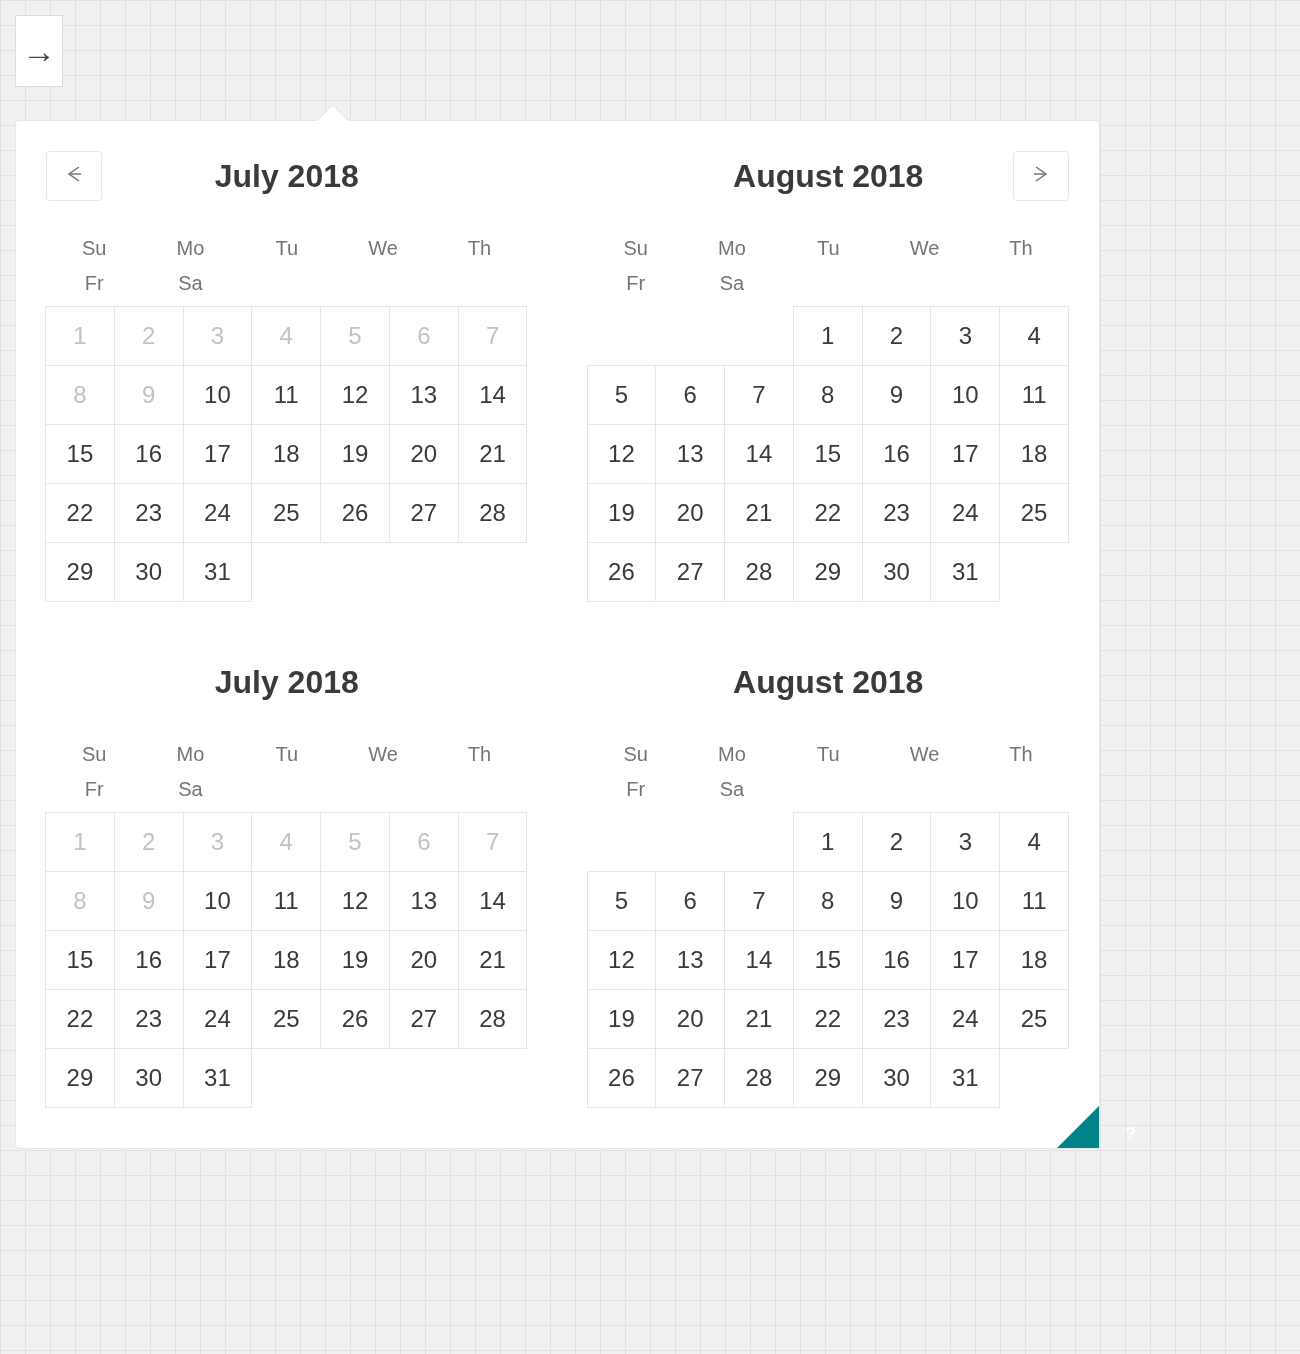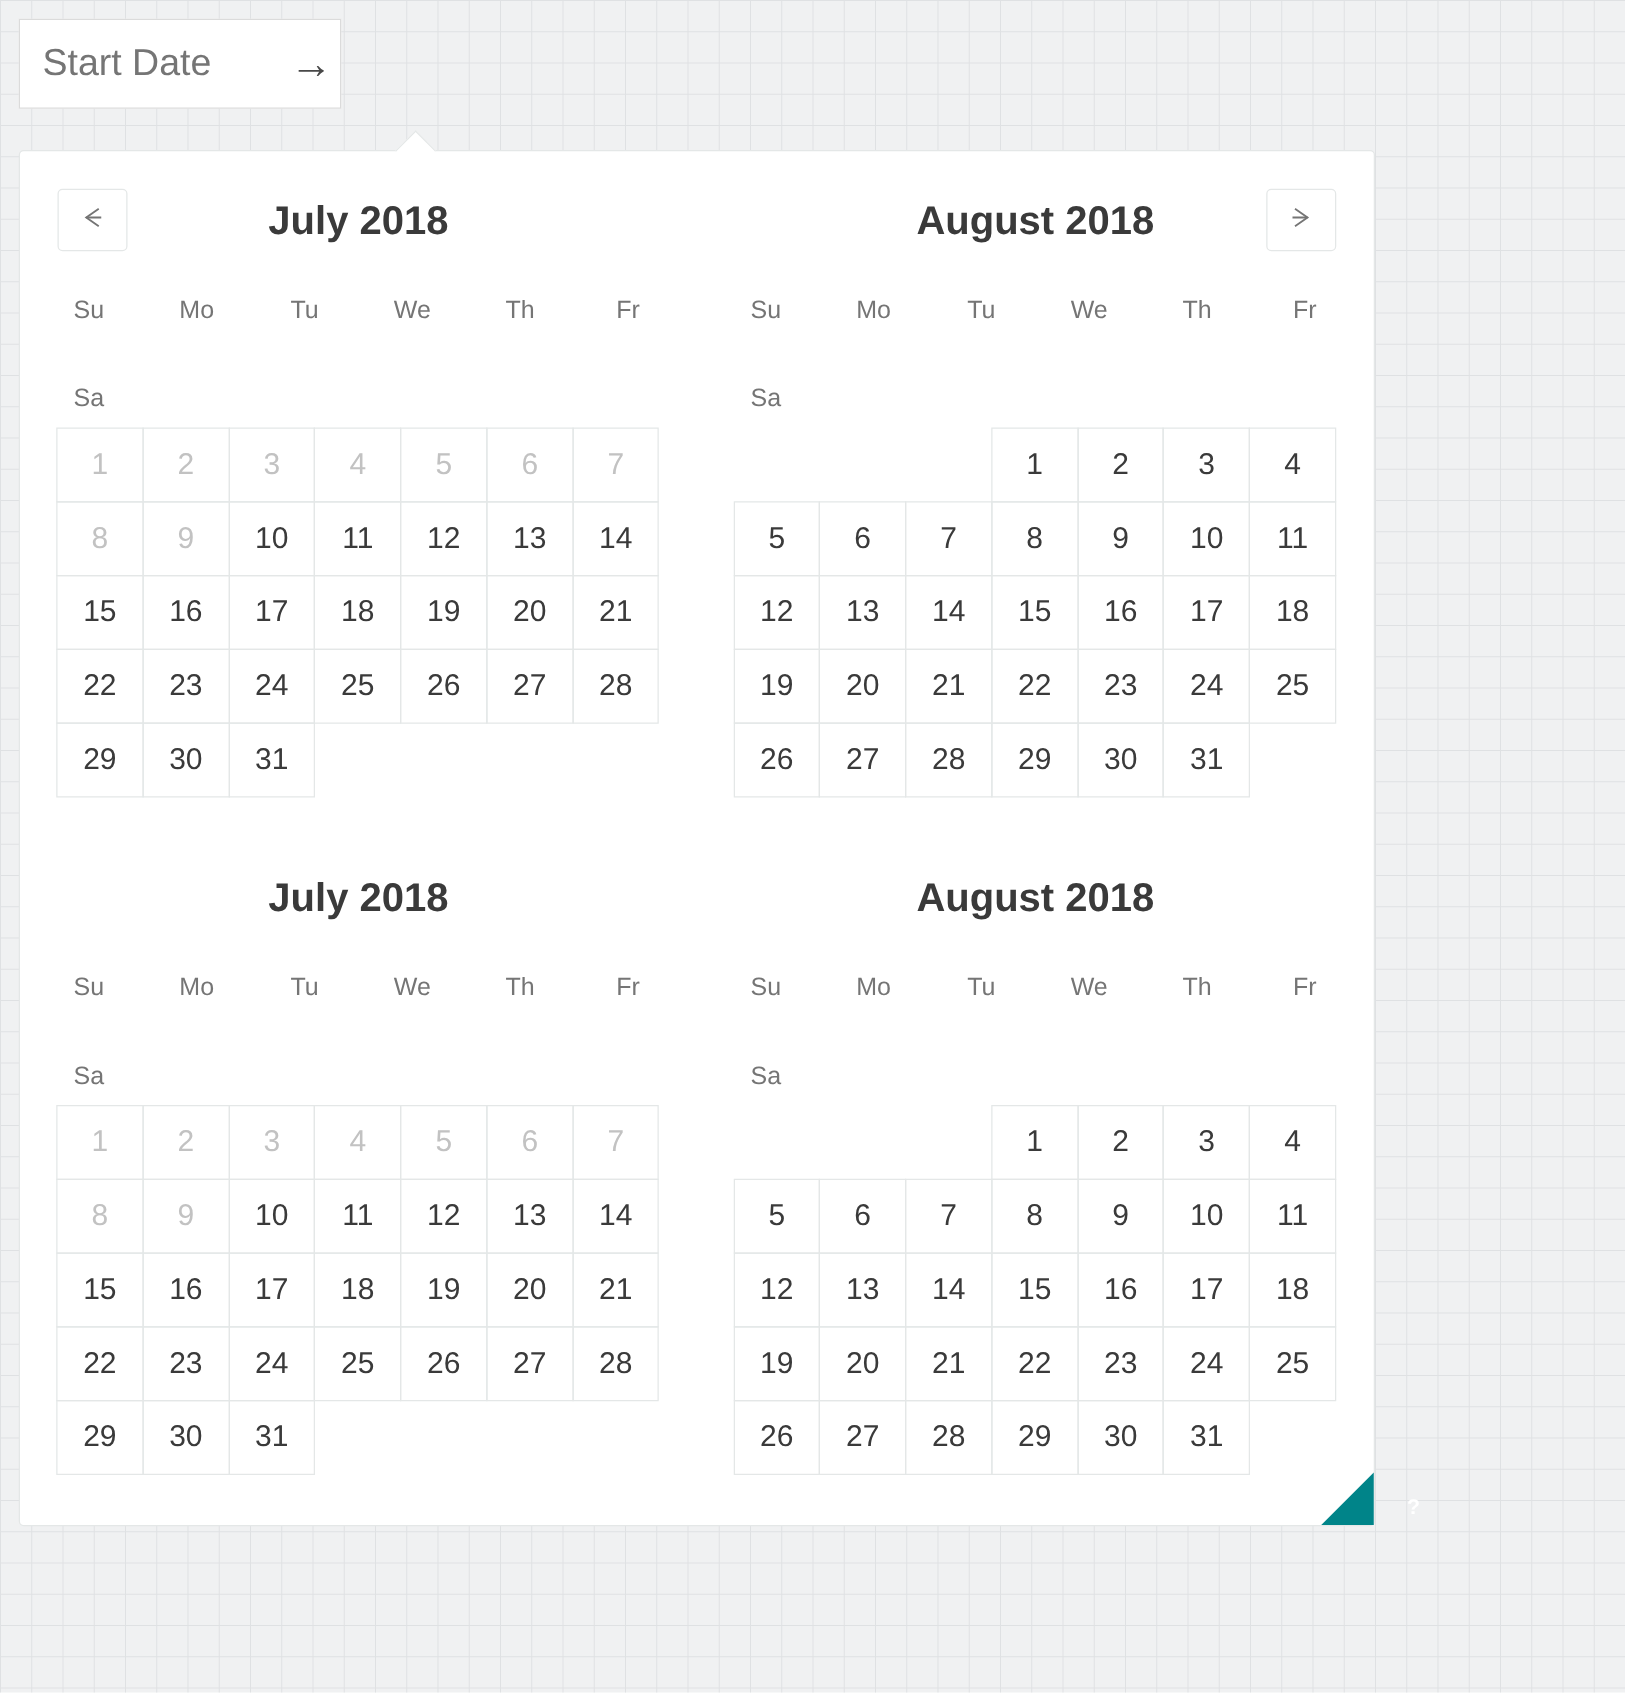--- a/index.html
+++ b/index.html
@@ -111,23 +111,22 @@
       display: flex;
       align-items: center;
       justify-content: center;
       cursor: pointer;
     }
     .nav-btn.prev { left: 0; }
     .nav-btn.next { right: 0; }
     .nav-btn svg { stroke: var(--text-light); }
     .dow-row {
       display: grid;
-      grid-template-columns: repeat(6, 1fr);
+      grid-template-columns: repeat(5, 1fr);
       margin-bottom: 6px;
-      gap: 36px;
     }
     .dow {
       text-align: center;
       font-size: 20px;
       color: var(--text-light);
       padding: 6px 0;
     }
     .days-grid {
       display: grid;
       grid-template-columns: repeat(7, 1fr);
@@ -167,23 +166,20 @@
       top: 18px;
       color: white;
       font-size: 17px;
       font-weight: 600;
     }
   </style>
 </head>
 <body>
 
 <div class="inputs">
-  <div class="input-wrap">
-    <input class="input-box" placeholder="Start Date" style="">
-  </div>
   <span class="arrow-sep">→</span>
 </div>
 
 <div class="picker">
   <div id="calendar-mount">
       <div class="calendars-row">
         <div class="month">
           <div class="month-header">
             <div class="nav-btn prev">
               <span><svg width="40" height="24" viewBox="0 0 48 48" fill="none" stroke-width="3">

